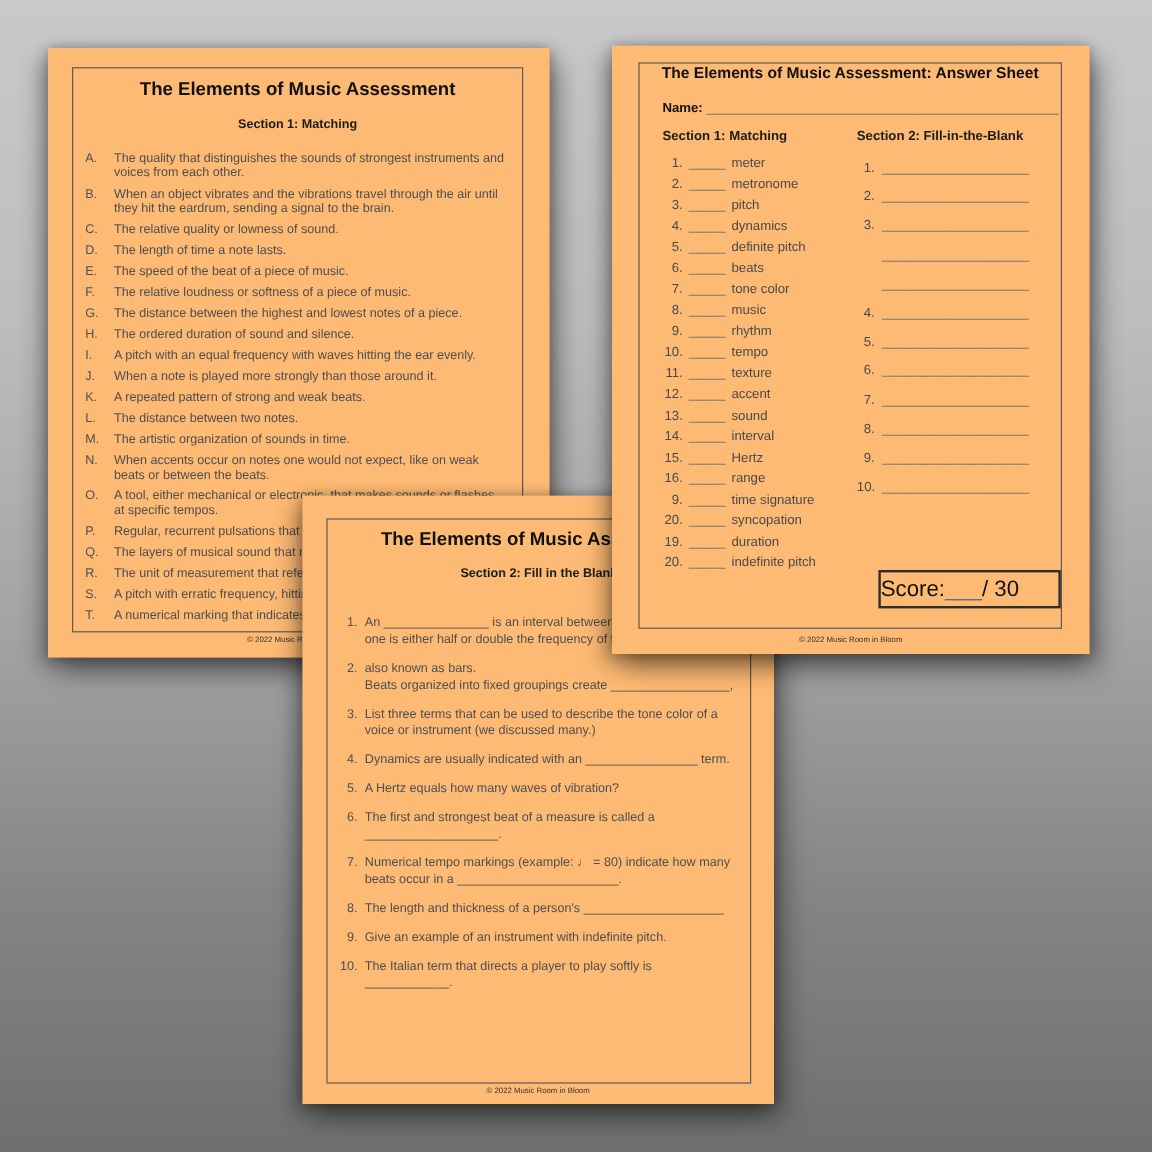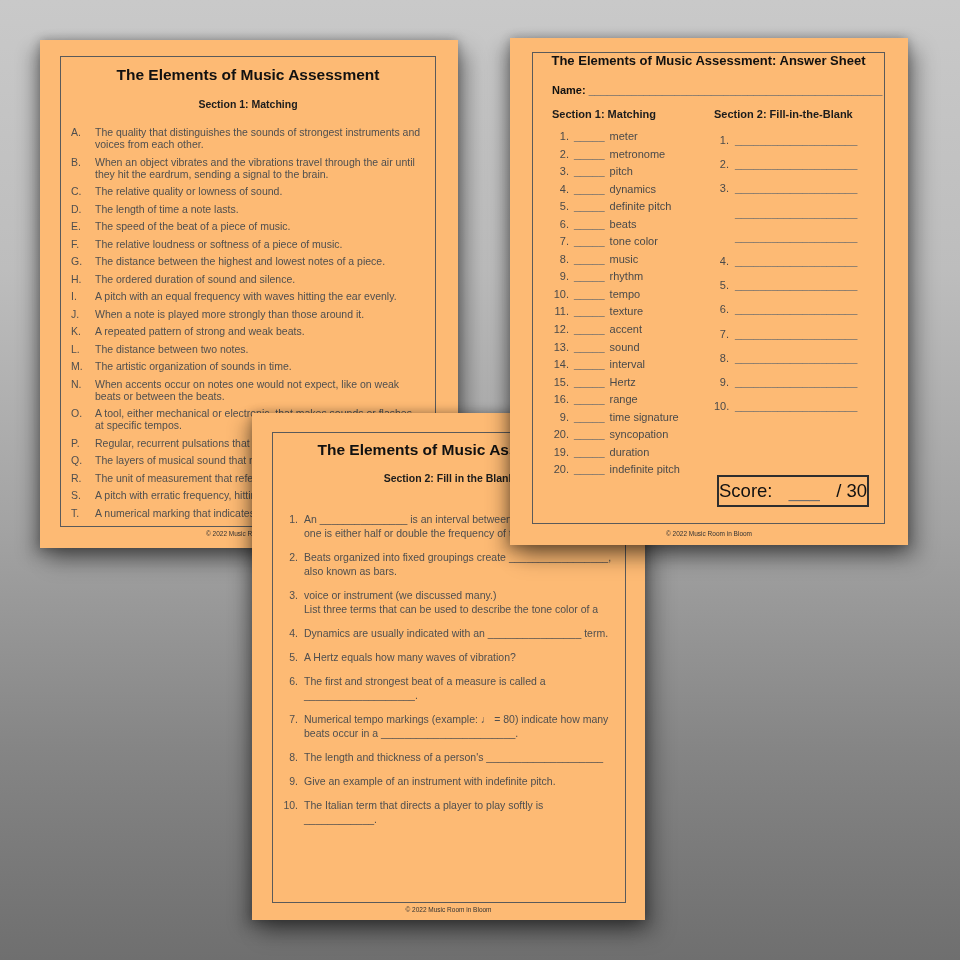--- a/index.html
+++ b/index.html
@@ -43,23 +43,23 @@
   .col-left{width:162px;}
   .col-right{flex:1;}
   .col-header{font-weight:bold;font-size:11px;color:#1c1c1c;white-space:nowrap;}
   .ans-match{margin-top:10px;}
   .am-row{display:flex;align-items:baseline;gap:5px;height:17.55px;font-size:11px;color:#4a4a4a;}
   .am-num{width:17px;text-align:right;flex:0 0 auto;}
   .fitb-list{margin-top:14px;}
   .fb-row{display:flex;align-items:baseline;gap:6px;height:24.2px;font-size:11px;color:#4a4a4a;}
   .fb-num{width:15px;text-align:right;flex:0 0 auto;}
   .score-box{
-    position:absolute;left:207px;top:437px;width:148px;height:28px;
-    border:2px solid #2e2e2e;display:flex;align-items:center;justify-content:space-between;
-    font-size:18.5px;color:#111;white-space:nowrap;gap:15px;
+    position:absolute;left:222px;top:437px;width:148px;height:28px;
+    border:2px solid #2e2e2e;display:flex;align-items:center;justify-content:flex-start;
+    font-size:18.5px;color:#111;white-space:nowrap;gap:0;
   }
   .footer{position:absolute;left:0;right:0;text-align:center;font-size:6.5px;color:#333;white-space:nowrap;}
   #page1 .footer{bottom:11px;}
   #page2 .footer{bottom:8px;}
   #page3 .footer{bottom:7px;}
 
   
   .q-list{margin:28px 10px 0 8px;}
   .q-row{display:grid;grid-template-columns:17px 1fr;column-gap:6px;
          font-size:10.5px;line-height:14px;color:#4f4f4f;margin-bottom:10px;}
@@ -231,30 +231,30 @@
     <span class="q-num">1.</span>
     <span class="q-lines">
             <div class="qline">An _______________ is an interval between</div>
             <div class="qline">one is either half or double the frequency of t</div>
           </span>
   </div>
 
   <div class="q-row">
     <span class="q-num">2.</span>
     <span class="q-lines">
+            <div class="qline">also known as bars.</div>
             <div class="qline">Beats organized into fixed groupings create _________________,</div>
-            <div class="qline">also known as bars.</div>
           </span>
   </div>
 
   <div class="q-row">
     <span class="q-num">3.</span>
     <span class="q-lines">
+            <div class="qline">List three terms that can be used to describe the tone color of a</div>
             <div class="qline">voice or instrument (we discussed many.)</div>
-            <div class="qline">List three terms that can be used to describe the tone color of a</div>
           </span>
   </div>
 
   <div class="q-row">
     <span class="q-num">4.</span>
     <span class="q-lines">
             <div class="qline">Dynamics are usually indicated with an ________________ term.</div>
           </span>
   </div>
 

